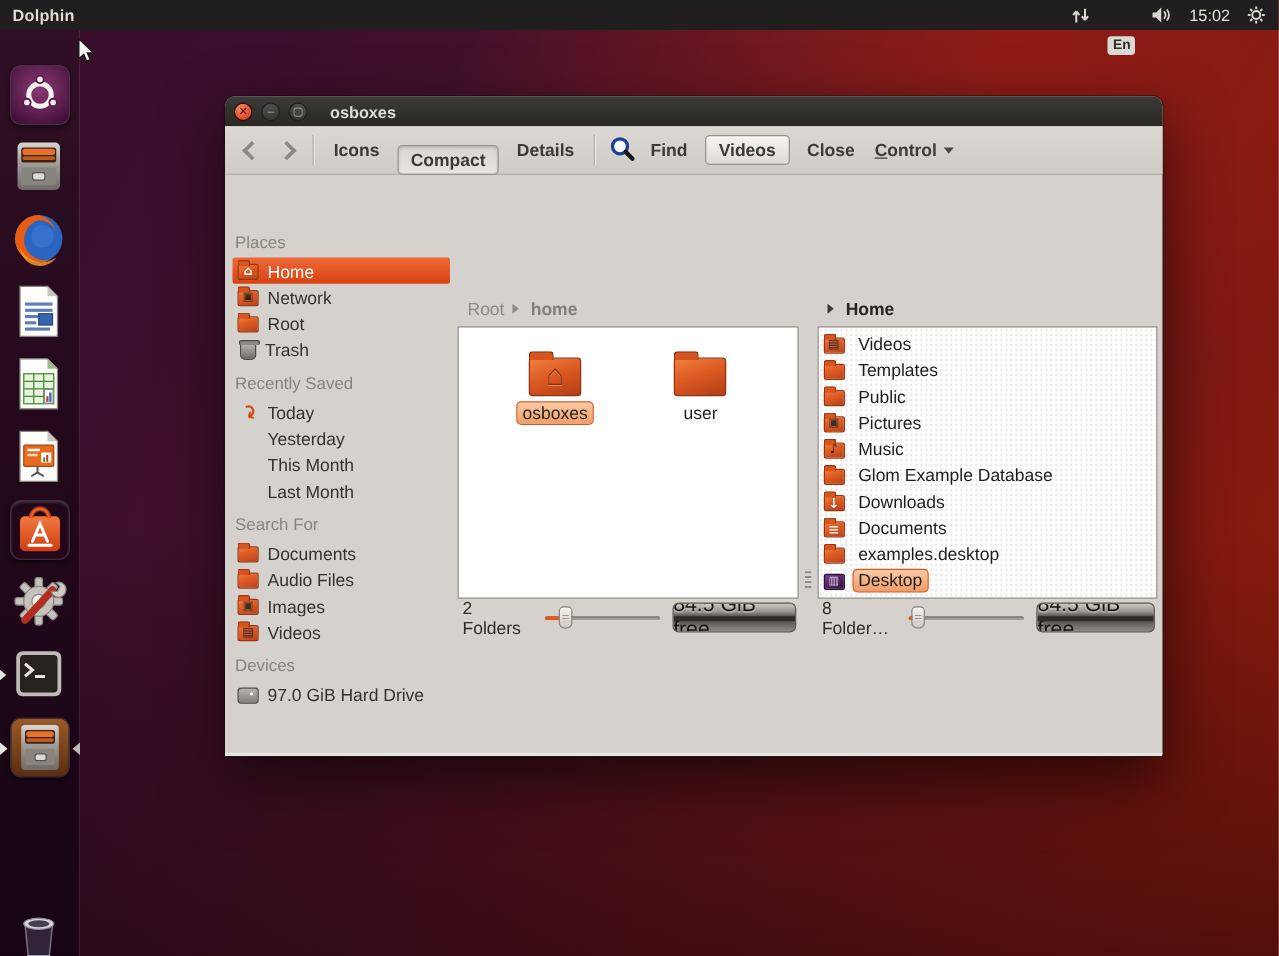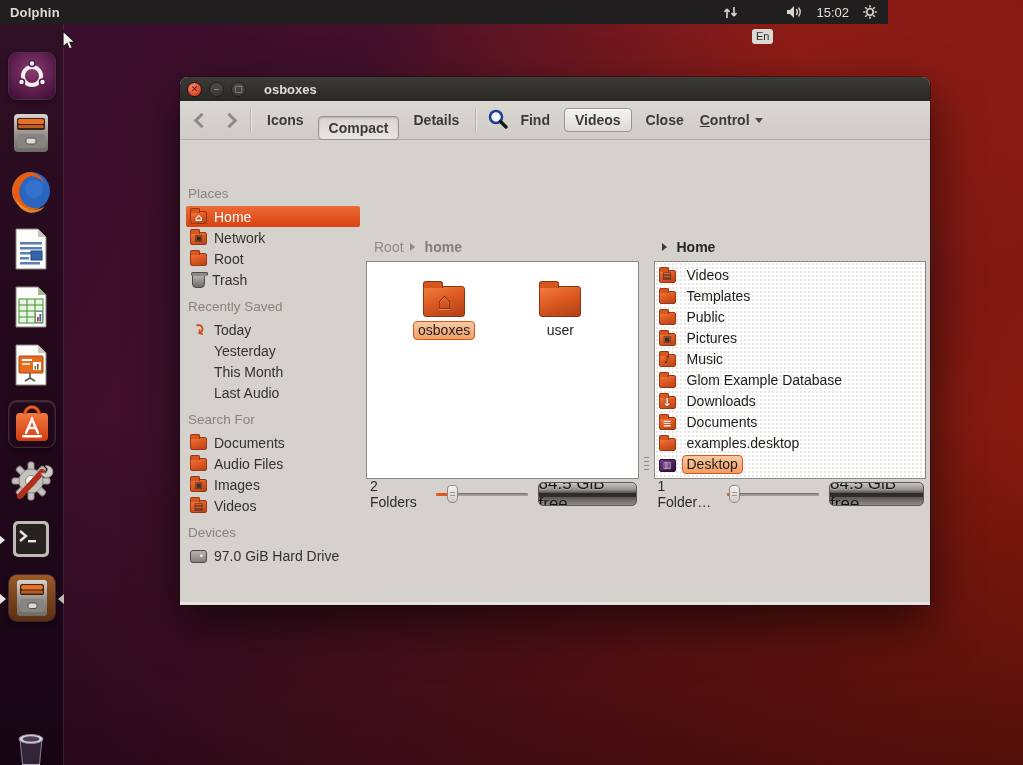--- a/index.html
+++ b/index.html
@@ -8,26 +8,26 @@
     font-family:"Liberation Sans","DejaVu Sans",sans-serif;
     background:
       radial-gradient(ellipse 700px 420px at 78% 6%, rgba(185,35,14,.50), transparent 62%),
       linear-gradient(116deg, #380d2c 0%, #41102b 28%, #571424 48%, #6f1619 66%, #871a0e 88%, #8e1c0c 100%);
     position:relative;
   }
   body::after{content:"";position:absolute;inset:0;pointer-events:none;
     background:linear-gradient(180deg, transparent 55%, rgba(10,0,8,.45) 100%);}
 
   
-  .top-panel{position:absolute;left:0;top:0;width:888px;height:24px;background:#201e1e;
+  .top-panel{position:absolute;left:0;top:0;width:1023px;height:24px;background:#201e1e;
     display:flex;align-items:center;color:#dfdbd6;font-size:13px;z-index:50;}
   .tp-app{margin-left:10px;font-weight:bold;letter-spacing:.2px;}
   .tp-right{margin-left:auto;display:flex;align-items:center;gap:13px;margin-right:10px;}
   .tp-ico{display:inline-flex;align-items:center;color:#d9d5d0;}
-  .en-badge{background:#dcd9d4;color:#2d2c28;font-size:11px;font-weight:normal;
+  .en-badge{background:#dcd9d4;color:#2d2c28;font-size:11px;font-weight:bold;
     padding:1px 4px;border-radius:3px;line-height:13px;margin-top:48px;}
   .tp-clock{font-size:13px;color:#e4e0da;}
 
   
   .launcher{position:absolute;left:0;top:24px;width:64px;height:741px;z-index:40;
     background:linear-gradient(180deg,#301026 0%,#24091c 40%,#170514 100%);
     border-right:1px solid rgba(130,70,110,.35);}
   .ltile{position:absolute;left:8px;width:48px;height:48px;border-radius:9px;}
   .ltile svg{display:block;}
   .tilebg{border:1px solid rgba(255,255,255,.14);box-shadow:inset 0 1px 2px rgba(255,255,255,.18), 0 2px 4px rgba(0,0,0,.45);}
@@ -407,21 +407,21 @@
         <div class="sb-item">
           <span class="fi blank"></span>
           <span class="sb-label">Yesterday</span>
         </div>
         <div class="sb-item">
           <span class="fi blank"></span>
           <span class="sb-label">This Month</span>
         </div>
         <div class="sb-item">
           <span class="fi blank"></span>
-          <span class="sb-label">Last Audio</span>
+          <span class="sb-label">Last Month</span>
         </div>
         <div class="sb-header">Search For</div>
         <div class="sb-item">
           <span class="fi folder"></span>
           <span class="sb-label">Documents</span>
         </div>
         <div class="sb-item">
           <span class="fi folder"></span>
           <span class="sb-label">Audio Files</span>
         </div>
@@ -513,21 +513,21 @@
             <div class="lrow">
               <span class="fi folder"></span>
               <span class="item-label">examples.desktop</span>
             </div>
             <div class="lrow">
               <span class="fi desktop-tile"></span>
               <span class="item-label selected">Desktop</span>
             </div>
           </div>
         <div class="statusbar">
-          <span>1 Folder…</span>
+          <span>8 Folder…</span>
           <span class="slider" id="slider-right">
             <span class="groove"></span>
               <span class="fill" style="width: 7%;"></span>
               <span class="handle" style="left: calc(7% - 5px);"></span>
           </span>
           <span class="free-pill">
             <span>84.5 GiB free</span>
           </span>
         </div>
       </div>

